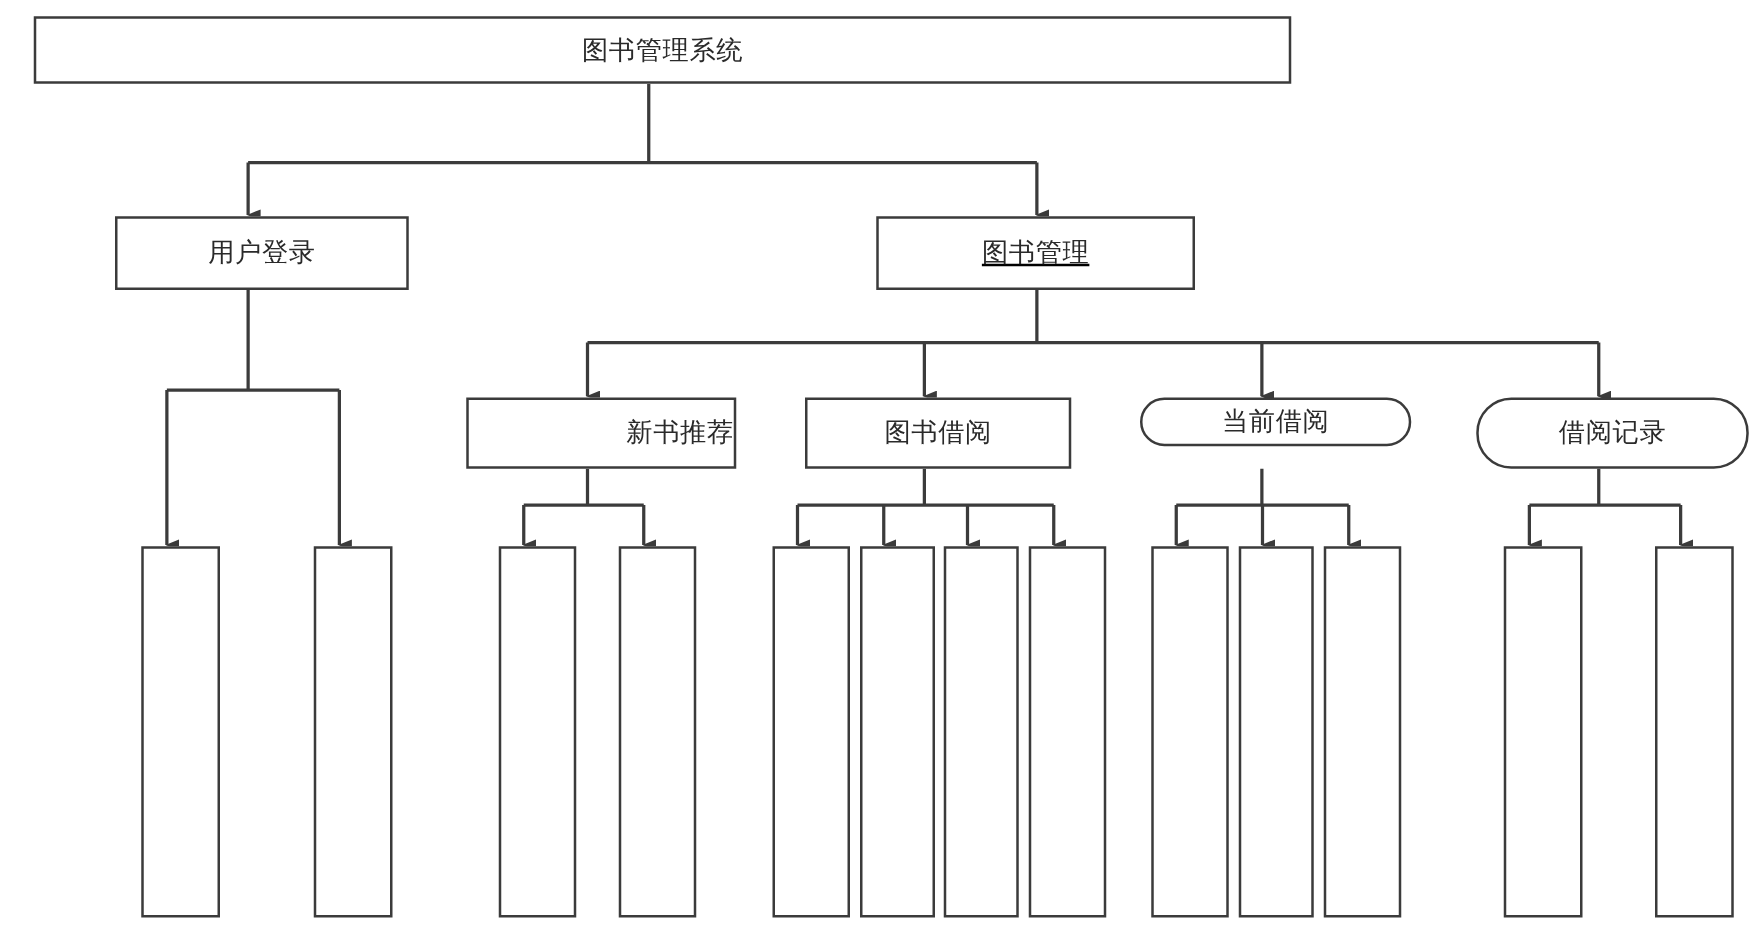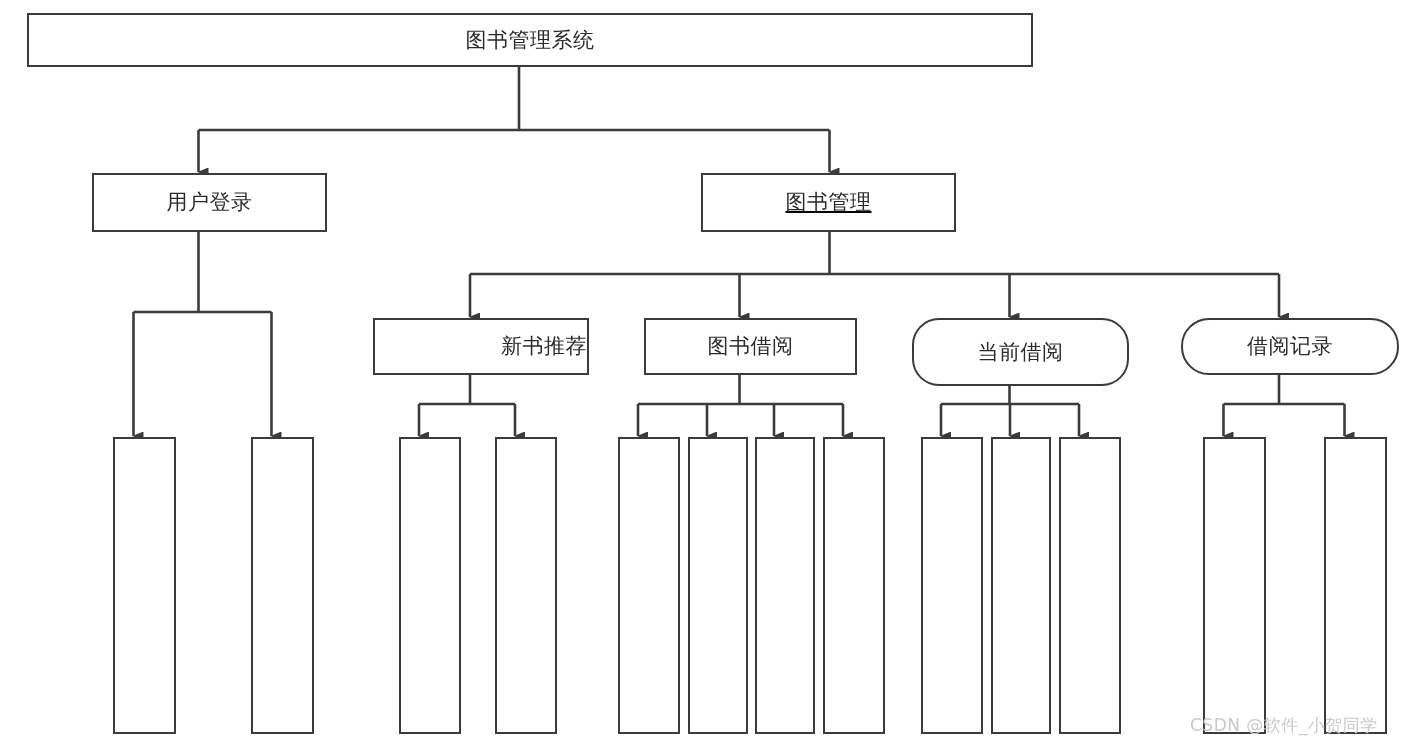--- a/index.html
+++ b/index.html
@@ -127,21 +127,21 @@
       </div>
       <div class="node-box" style="left: 690px; top: 173px; width: 255px; height: 59px; text-decoration: underline;">
         <span class="node-label">图书管理</span>
       </div>
       <div class="node-box" style="left: 362px; top: 318px; width: 216px; height: 57px; justify-content: flex-end;">
         <span class="node-label">新书推荐</span>
       </div>
       <div class="node-box" style="left: 633px; top: 318px; width: 213px; height: 57px;">
         <span class="node-label">图书借阅</span>
       </div>
-      <div class="node-box" style="left: 901px; top: 318px; width: 217px; height: 68px; border-radius: 27px;">
+      <div class="node-box" style="left: 901px; top: 318px; width: 217px; height: 39px; border-radius: 27px;">
         <span class="node-label">当前借阅</span>
       </div>
       <div class="node-box" style="left: 1170px; top: 318px; width: 218px; height: 57px; border-radius: 28px;">
         <span class="node-label">借阅记录</span>
       </div>
       <div class="node-box leaf" style="left: 102px; top: 437px; width: 63px; height: 297px;">
         <span class="node-label">用户登录</span>
       </div>
       <div class="node-box leaf" style="left: 240px; top: 437px; width: 63px; height: 297px;">
         <span class="node-label">注销登录</span>
@@ -174,15 +174,14 @@
         <span class="node-label">确认归还（管理员）</span>
       </div>
       <div class="node-box leaf" style="left: 1192px; top: 437px; width: 63px; height: 297px;">
         <span class="node-label">新增借阅记录</span>
       </div>
       <div class="node-box leaf" style="left: 1313px; top: 437px; width: 63px; height: 297px;">
         <span class="node-label">查询借阅记录</span>
       </div>
     </div>
 
-  <div class="watermark" style="left: 1190px; top: 714px;">CSDN @软件_小贺同学</div>
 
 </div>
 
 </body></html>

